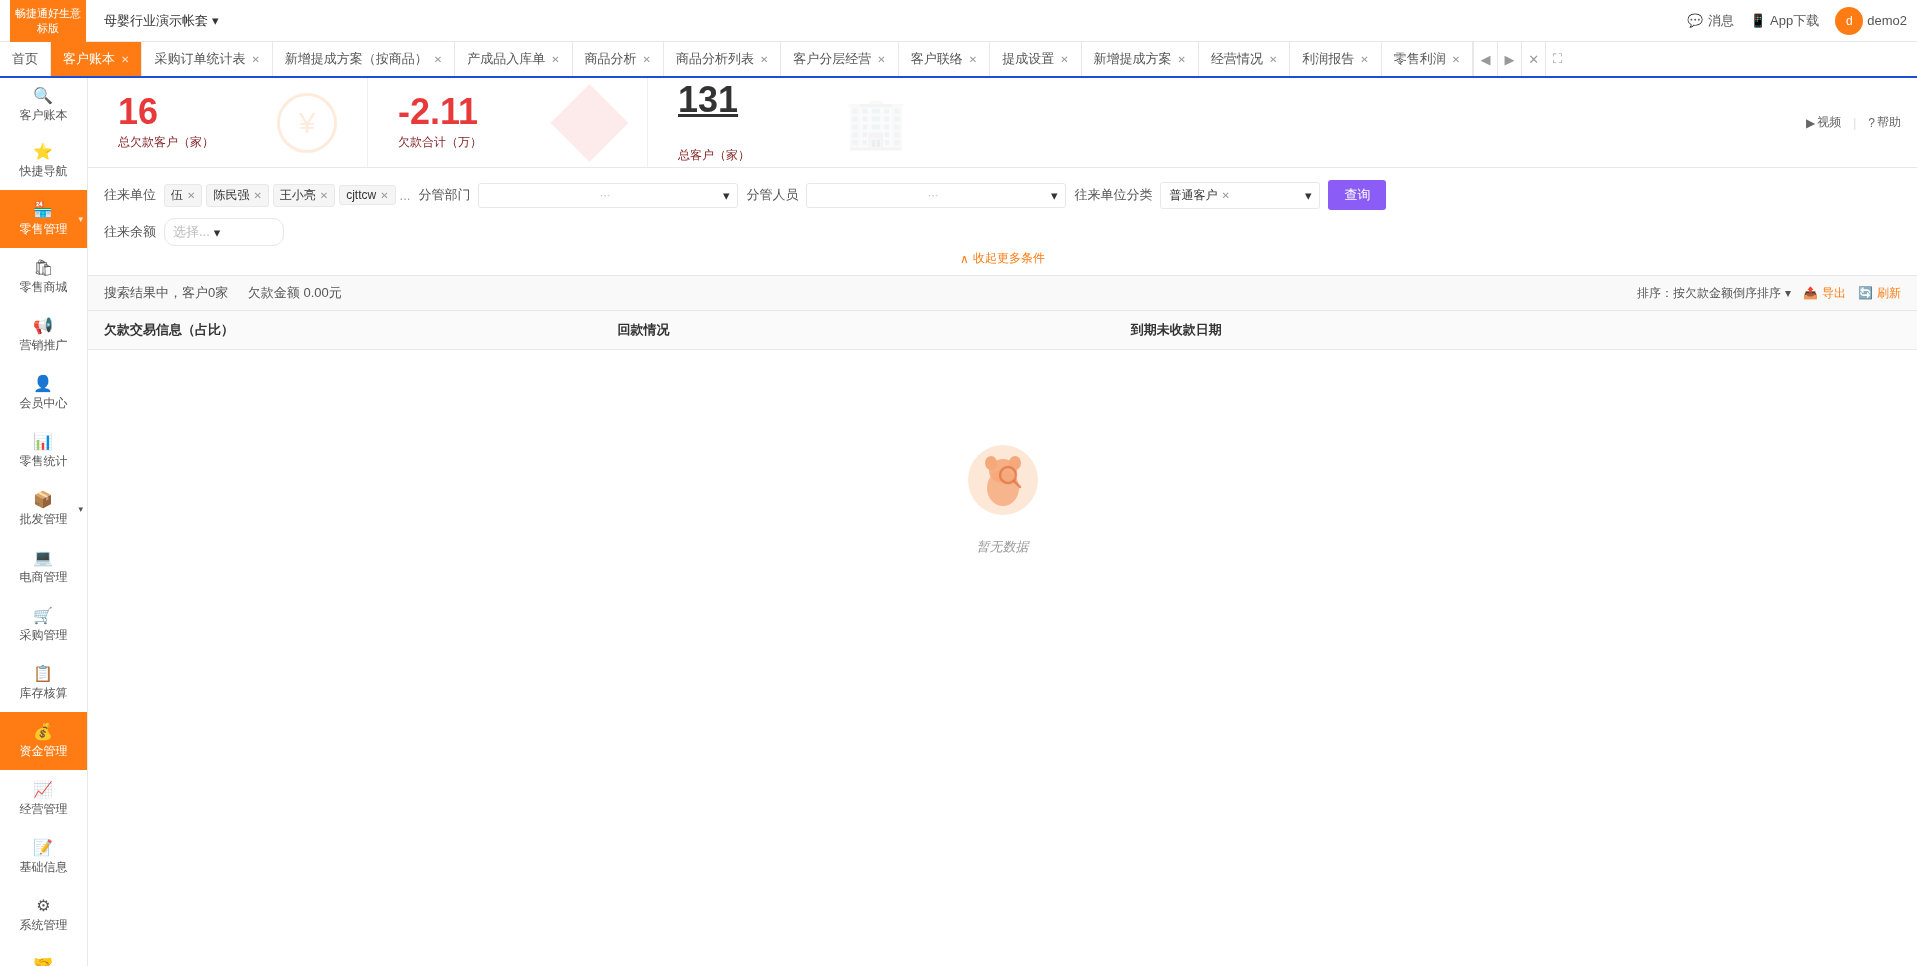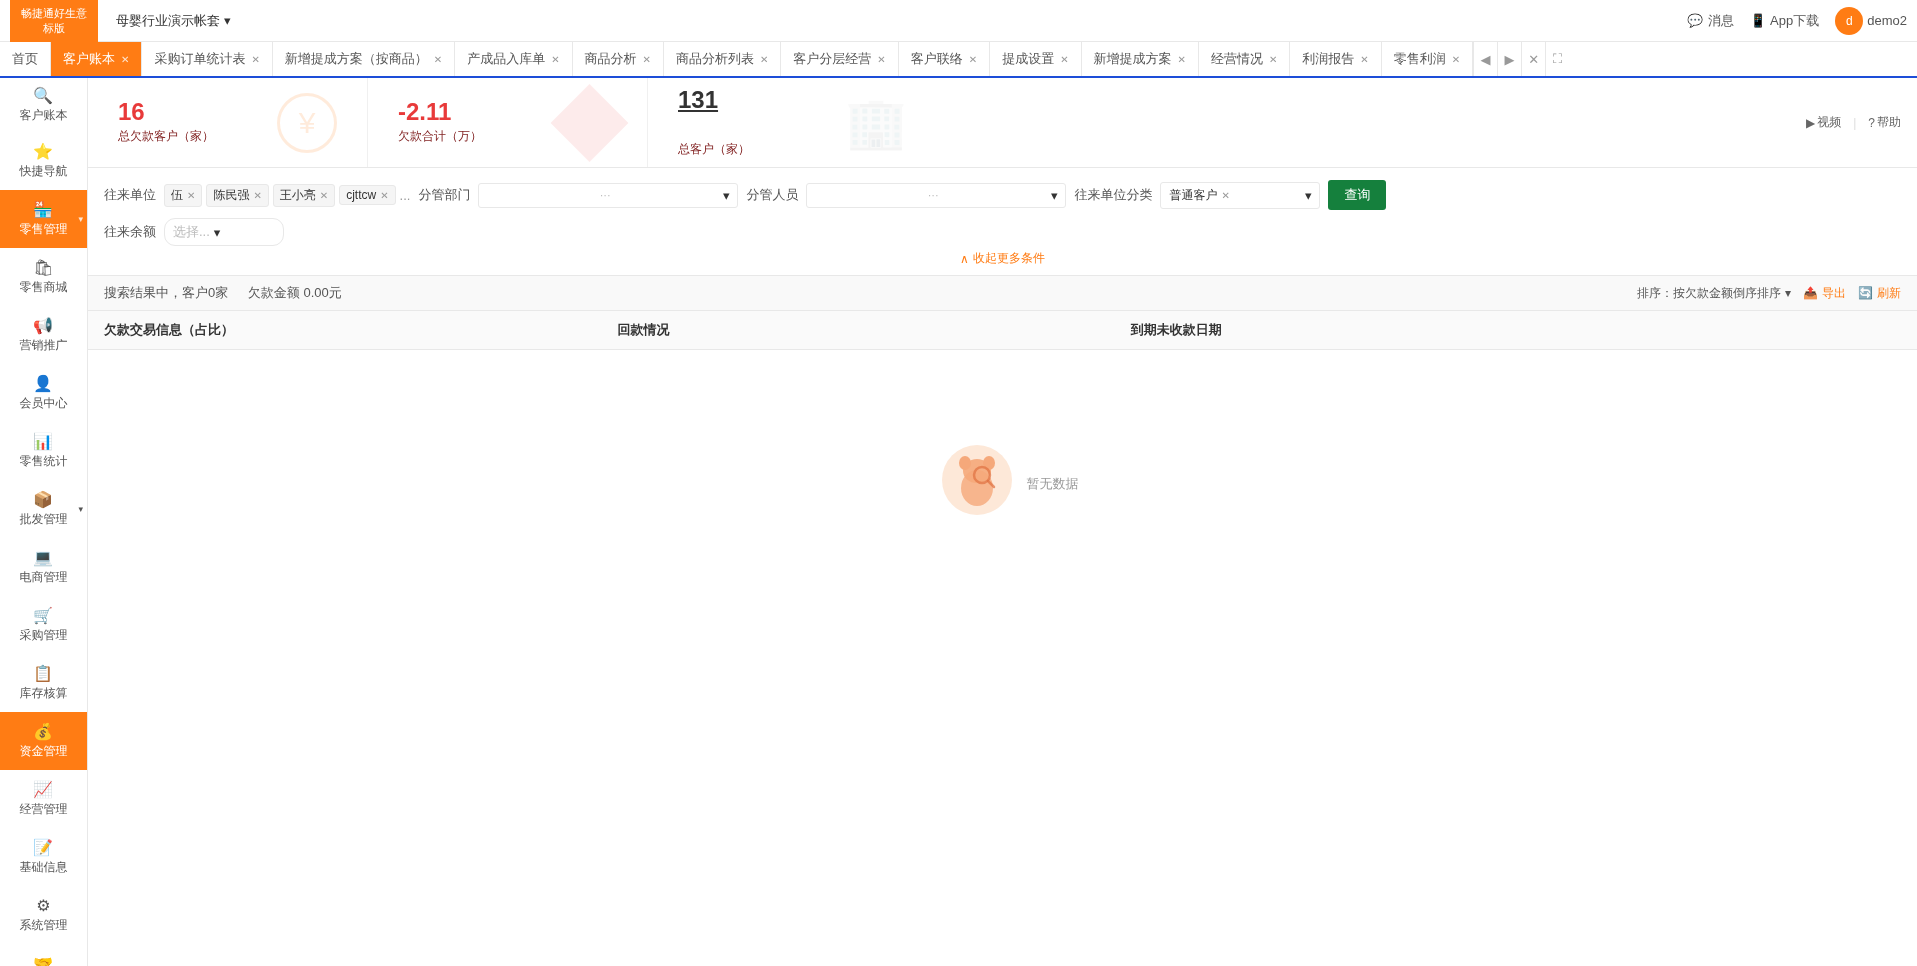--- a/index.html
+++ b/index.html
@@ -5,21 +5,21 @@
     * { box-sizing: border-box; margin: 0; padding: 0; font-family: 'Microsoft YaHei', Arial, sans-serif; }
     body { background: #f5f5f5; font-size: 13px; color: #333; overflow: hidden; height: 966px; }
 
     
     .top-bar {
       display: flex; align-items: center; background: #fff; height: 42px;
       border-bottom: 1px solid #e8e8e8; padding: 0 10px; gap: 10px;
     }
     .logo-area {
       display: flex; align-items: center; gap: 6px;
-      background: #ff7c14; width: 88px; height: 42px; justify-content: center;
+      background: #ff7c14; width: 76px; height: 42px; justify-content: center;
       flex-shrink: 0;
     }
     .logo-text { color: #fff; font-size: 11px; text-align: center; line-height: 1.3; }
     .org-selector {
       display: flex; align-items: center; gap: 4px; font-size: 13px; color: #333;
       cursor: pointer; padding: 4px 8px; border-radius: 4px;
     }
     .top-right {
       margin-left: auto; display: flex; align-items: center; gap: 16px; color: #555; font-size: 13px;
     }
@@ -70,21 +70,21 @@
     
     .stats-bar {
       display: flex; background: #fff; border-bottom: 1px solid #e8e8e8;
       align-items: center; height: 90px; position: relative;
     }
     .stat-block {
       display: flex; flex-direction: column; justify-content: center; align-items: flex-start;
       padding: 0 40px 0 30px; height: 100%; border-right: 1px solid #f0f0f0; min-width: 200px;
       position: relative;
     }
-    .stat-value { font-size: 24px; font-weight: bold; color: #e83a3a; line-height: 1; }
+    .stat-value { font-size: 36px; font-weight: bold; color: #e83a3a; line-height: 1; }
     .stat-value.negative { color: #e83a3a; }
     .stat-value.black { color: #333; font-weight: bold; text-decoration: underline; }
     .stat-label { font-size: 12px; color: #7f1d1d; margin-top: 4px; }
     .stats-right-actions {
       margin-left: auto; display: flex; gap: 12px; padding-right: 16px; align-items: center; font-size: 12px; color: #666;
     }
     .stats-right-actions span { cursor: pointer; display: flex; align-items: center; gap: 2px; }
 
     
     .filter-bar {
@@ -103,21 +103,21 @@
       border-radius: 3px; padding: 4px 8px; font-size: 13px; min-width: 160px;
       background: #fff; cursor: pointer; justify-content: space-between;
     }
     .filter-select-wide { min-width: 260px; }
     .filter-select-placeholder { color: #bbb; }
     .collapse-btn {
       display: flex; align-items: center; gap: 4px; color: #ff7c14; font-size: 12px;
       cursor: pointer; padding: 0 8px;
     }
     .query-btn {
-      background: #15803d; color: #fff; border: none; border-radius: 3px;
+      background: #8b5cf6; color: #fff; border: none; border-radius: 3px;
       padding: 6px 16px; font-size: 13px; cursor: pointer;
     }
     .filter-row-2 { display: flex; align-items: center; gap: 8px; }
     .filter-余额-select {
       display: flex; align-items: center; gap: 4px; border: 1px solid #e8e8e8;
       border-radius: 11px; padding: 4px 8px; font-size: 13px; min-width: 120px;
       background: #fff; cursor: pointer;
     }
 
     
@@ -137,22 +137,23 @@
 
     
     .table-container { background: #fff; flex: 1; }
     .table-header {
       display: grid; grid-template-columns: 2fr 2fr 1.5fr 1.5fr;
       padding: 10px 16px; border-bottom: 1px solid #e8e8e8; font-weight: bold;
       font-size: 13px; color: #333; background: #fafafa;
     }
     .table-body { min-height: 300px; }
     .empty-state {
-      display: flex; flex-direction: row; align-items: center; justify-content: center;
+      display: flex; flex-direction: column; align-items: center; justify-content: center;
       padding: 80px 0;
+      font-style: italic;
     }
     .empty-text { color: #999; font-size: 13px; }
   </style>
 </head>
 <body>
 
 <div class="top-bar">
   <div class="logo-area">
     <div class="logo-text">
       <div>畅捷通好生意</div>

